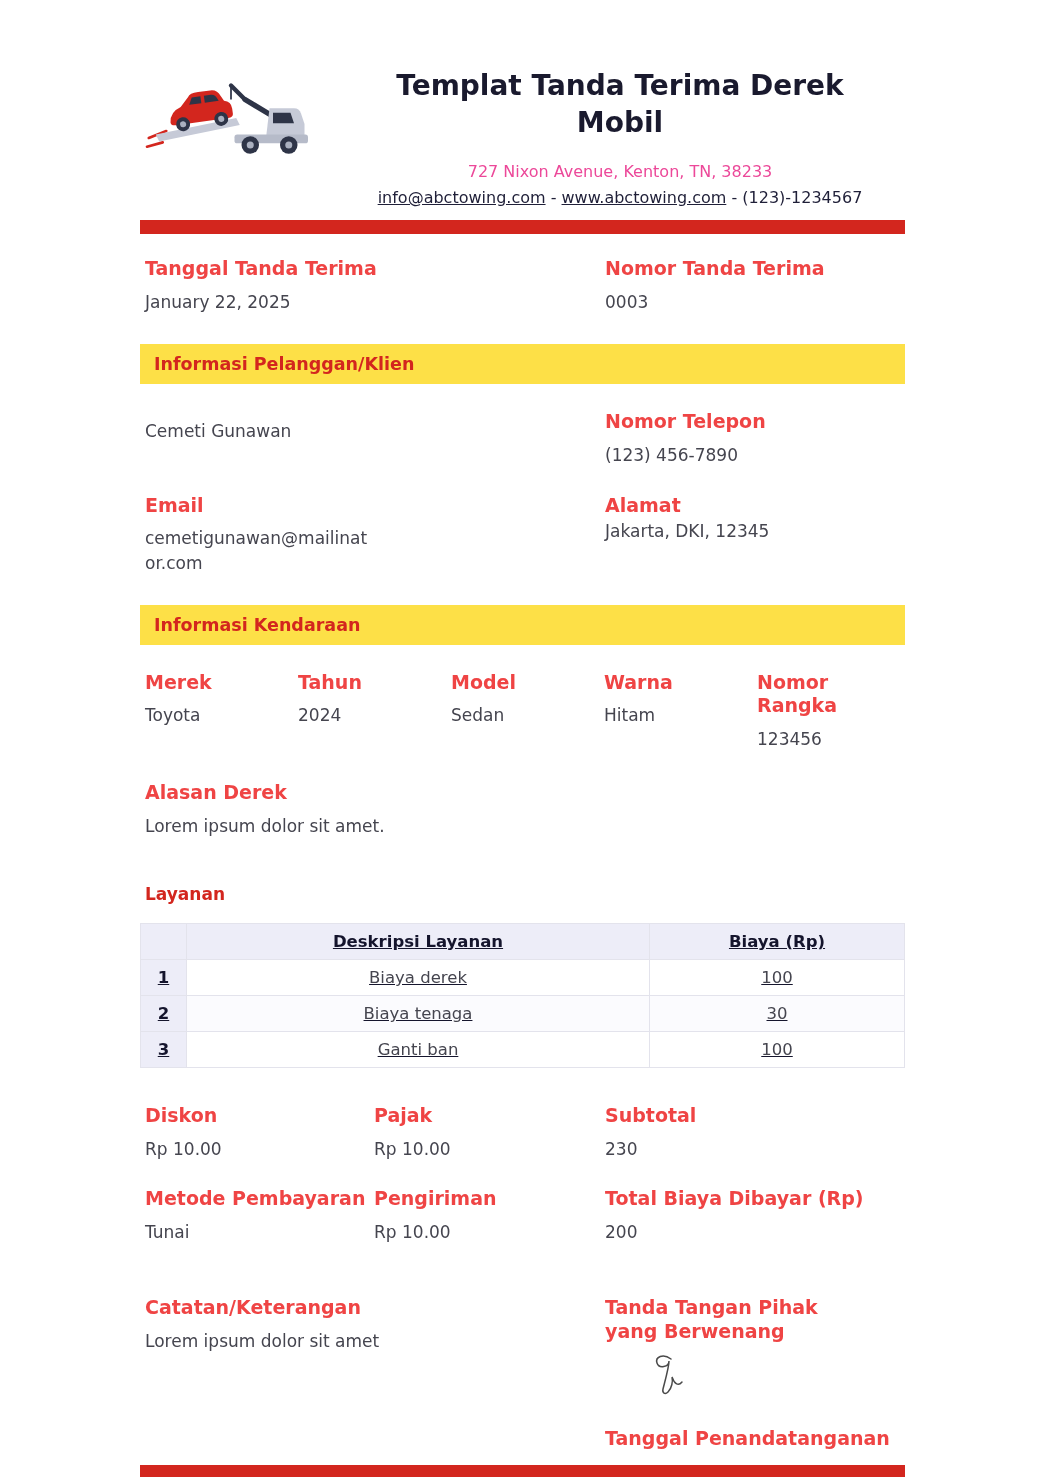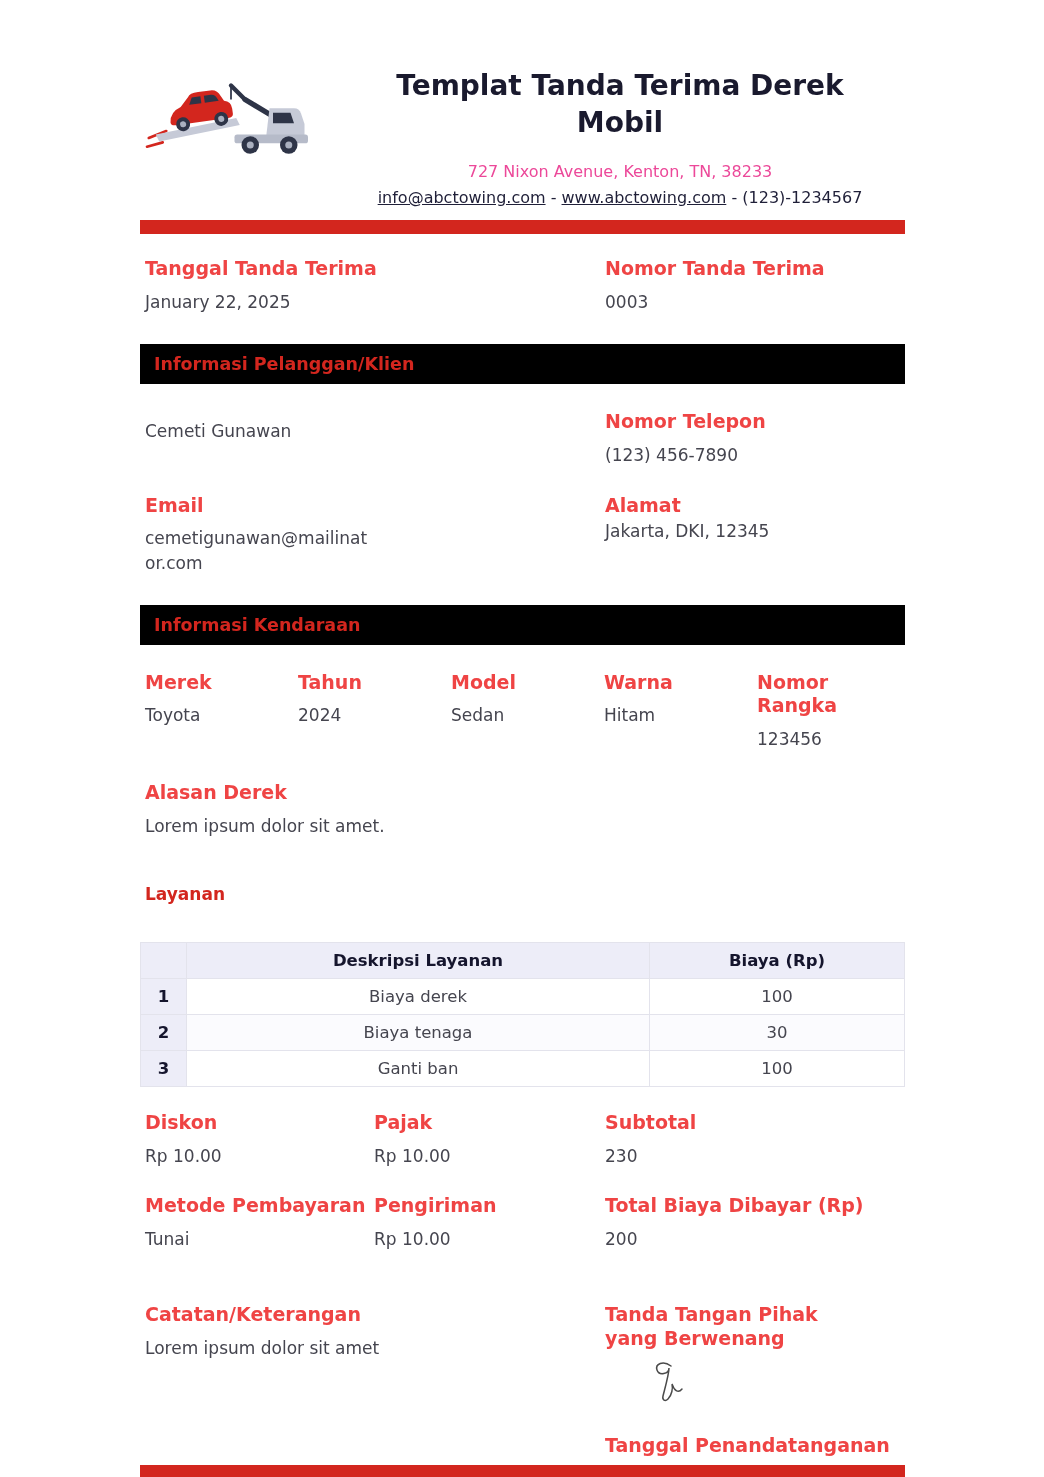--- a/index.html
+++ b/index.html
@@ -29,49 +29,49 @@
   
   .row { display:flex; padding-left:5px; }
   .w-left { width:460px; flex:0 0 460px; }
   .w-right { flex:1; }
   .label { font-weight:bold; font-size:19px; color:#ef4444; line-height:1.25; }
   .value { font-size:17px; color:#45454f; margin-top:9px; line-height:1.42; }
 
   .receipt-row { margin-top:23px; }
 
   .section-bar {
-    margin-top:30px; background:#000000; color:#d3261e;
+    margin-top:30px; background:#fde047; color:#d3261e;
     font-weight:bold; font-size:17.5px; padding:10px 14px;
   }
   .after-section { margin-top:26px; }
   .field-row2 { margin-top:27px; }
 
   .email-value { max-width:228px; word-break:break-all; }
   .street-value { max-width:206px; }
 
   
   .vrow { display:flex; padding-left:5px; margin-top:26px; }
   .vfield { flex:0 0 153px; }
   .vfield:last-child { flex:1; }
   .reason { margin-top:30px; padding-left:5px; }
 
   
   .services-title { margin-top:46px; padding-left:5px; color:#d3261e; font-weight:bold; font-size:17px; }
-  table.services { border-collapse:collapse; width:100%; margin-top:38px; }
+  table.services { border-collapse:collapse; width:100%; margin-top:19px;text-decoration:underline; }
   table.services th, table.services td {
     border:1px solid #e3e3ec; text-align:center; padding:8px 10px;
     font-size:16.5px; color:#45454f;
   }
   table.services thead th { background:#ededf8; color:#15152d; font-weight:bold; }
   table.services td.num { background:#ededf8; font-weight:bold; color:#15152d; }
   table.services tbody tr:nth-child(even) td:not(.num) { background:#fbfbfe; }
   col.c-num { width:46px; } col.c-cost { width:255px; }
 
   
-  .trow { display:flex; padding-left:5px; margin-top:24px; }
+  .trow { display:flex; padding-left:5px; margin-top:36px; }
   .trow2 { margin-top:26px; }
   .t-col1 { width:229px; flex:0 0 229px; }
   .t-col2 { width:231px; flex:0 0 231px; }
   .t-col3 { flex:1; }
 
   
   .foot-row { display:flex; padding-left:5px; margin-top:52px; }
   .sig-label { max-width:252px; }
   .sig-img { margin:8px 0 0 42px; }
   .sign-date { margin-top:24px; }

